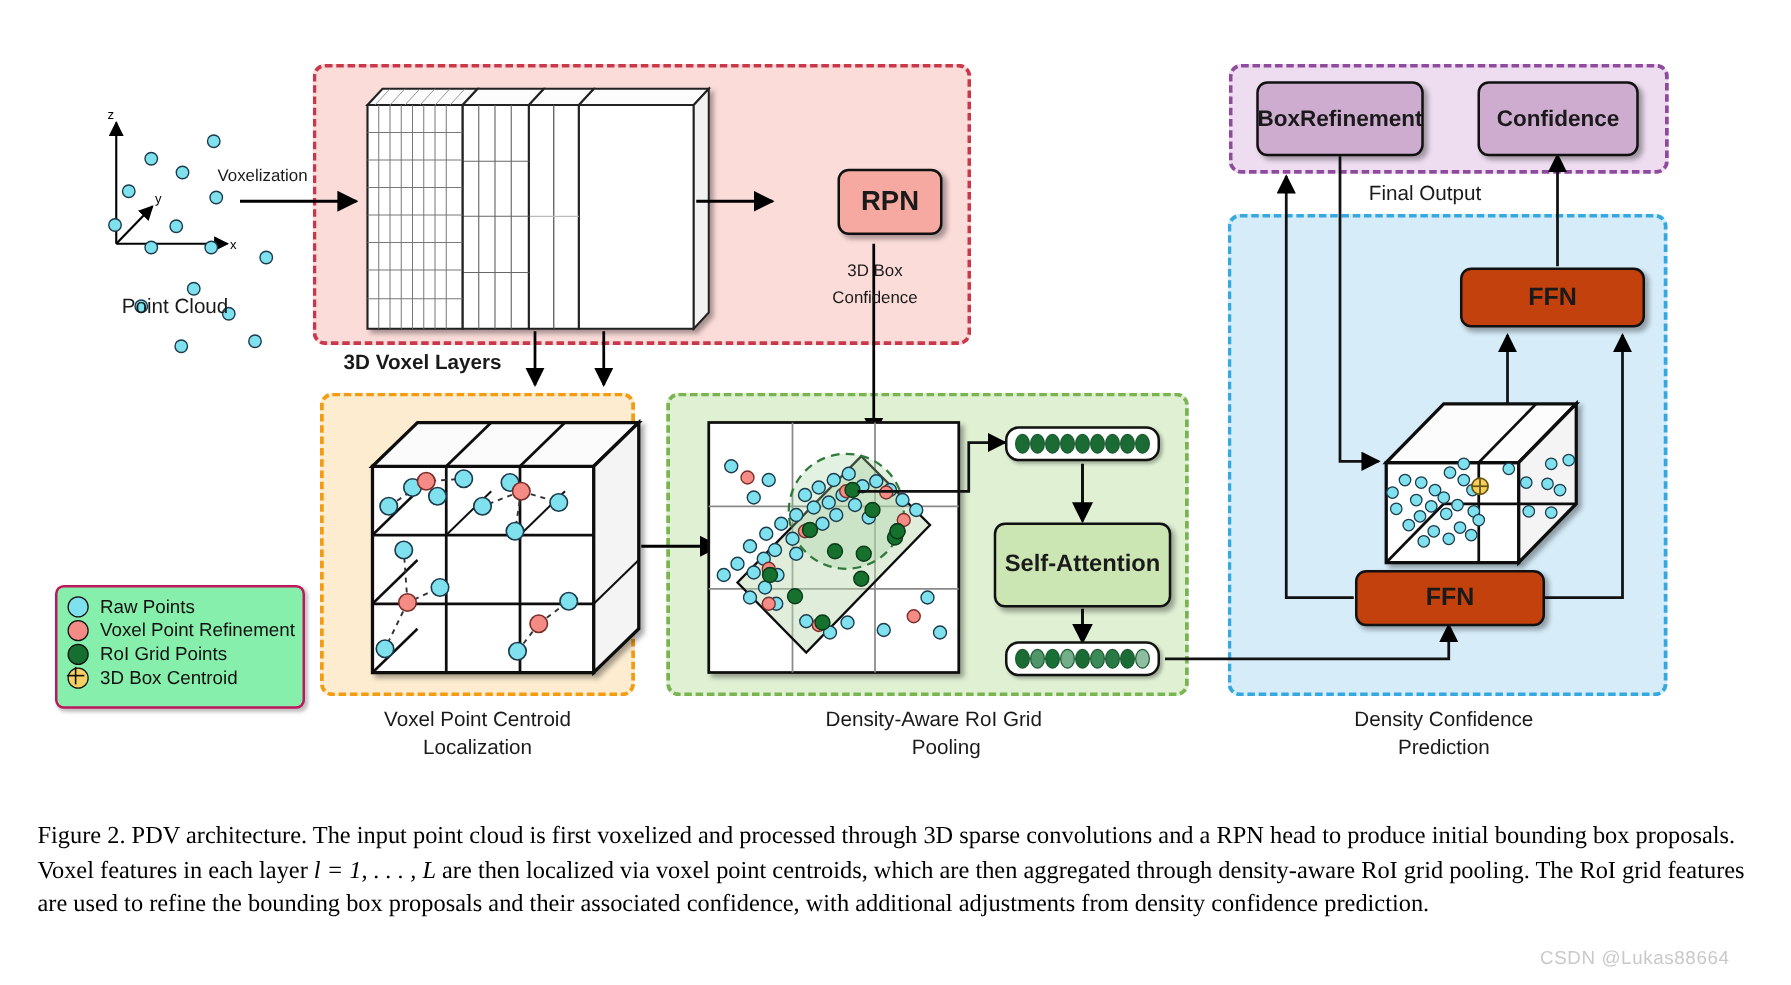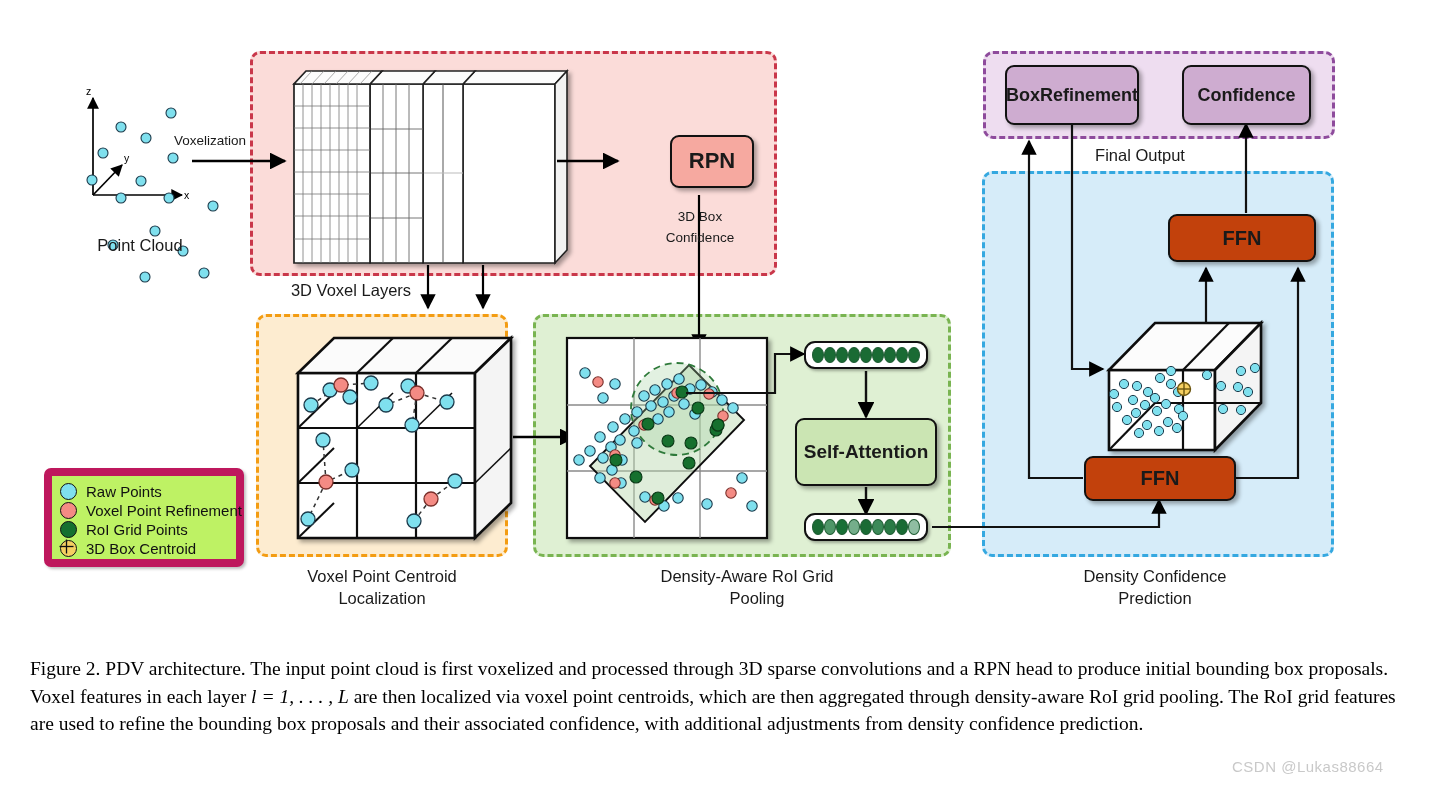--- a/index.html
+++ b/index.html
@@ -14,21 +14,21 @@
   .node{position:absolute;border:2.5px solid #111;border-radius:9px;
         display:flex;align-items:center;justify-content:center;text-align:center;
         font-weight:bold;line-height:1.12;box-sizing:border-box;
         box-shadow:3px 3px 4px rgba(0,0,0,0.33);}
   .n-rpn{background:#f6a9a0;}
   .n-sa{background:#cbe5b3;}
   .n-ffn{background:#c2410c;}
   .n-purple{background:#ceacd0;}
   .caplabel{position:absolute;text-align:center;font-size:16.5px;color:#1a1a1a;line-height:1.25;}
   .smlabel{position:absolute;text-align:center;font-size:13.5px;color:#1a1a1a;line-height:1.25;}
-  .legend{position:absolute;border:8px solid #be185d;border-radius:7px;background:#bef264;
+  .legend{position:absolute;border:2px solid #be185d;border-radius:7px;background:#86efac;
           padding:6px 9px 6px 8px;box-sizing:border-box;box-shadow:2px 2px 3px rgba(0,0,0,.25);}
   .legrow{display:flex;align-items:center;height:19px;}
   .legdot{width:15px;height:15px;border-radius:50%;border:1.6px solid #111;margin-right:9px;flex:0 0 auto;}
   .legtxt{font-size:15px;color:#111;white-space:nowrap;}
   .vecbox{position:absolute;border:2.5px solid #111;border-radius:11px;background:#fff;
           display:flex;align-items:center;justify-content:space-between;
           padding:0 6px;box-sizing:border-box;box-shadow:2px 2px 3px rgba(0,0,0,.3);}
   .vdot{width:14px;height:14px;border-radius:50%;border:1.2px solid #1d5c32;}
   .caption{position:absolute;font-family:"Liberation Serif",serif;font-size:19.5px;
            line-height:1.42;color:#000;text-align:left;}
@@ -404,21 +404,21 @@
     <span class="vdot" style="background: rgb(143, 189, 162);"></span>
   </div>
 
 <div class="smlabel" style="left:155px;top:133px;width:110px;">Voxelization</div>
 
 <div class="smlabel" style="left:655px;top:209px;width:90px;">3D Box</div>
 <div class="smlabel" style="left:655px;top:230px;width:90px;">Confidence</div>
 
 <div class="caplabel" style="left:40px;top:235px;width:200px;">Point Cloud</div>
 
-<div class="caplabel" style="left:241px;top:280px;width:220px;">3D Voxel Layers</div>
+<div class="caplabel" style="left:228px;top:280px;width:220px;font-weight:bold;">3D Voxel Layers</div>
 
 <div class="caplabel" style="left:272px;top:566px;width:220px;">Voxel Point Centroid</div>
 <div class="caplabel" style="left:272px;top:588px;width:220px;">Localization</div>
 
 <div class="caplabel" style="left:622px;top:566px;width:250px;">Density-Aware RoI Grid</div>
 <div class="caplabel" style="left:632px;top:588px;width:250px;">Pooling</div>
 
 <div class="caplabel" style="left:1040px;top:566px;width:230px;">Density Confidence</div>
 <div class="caplabel" style="left:1040px;top:588px;width:230px;">Prediction</div>
 

